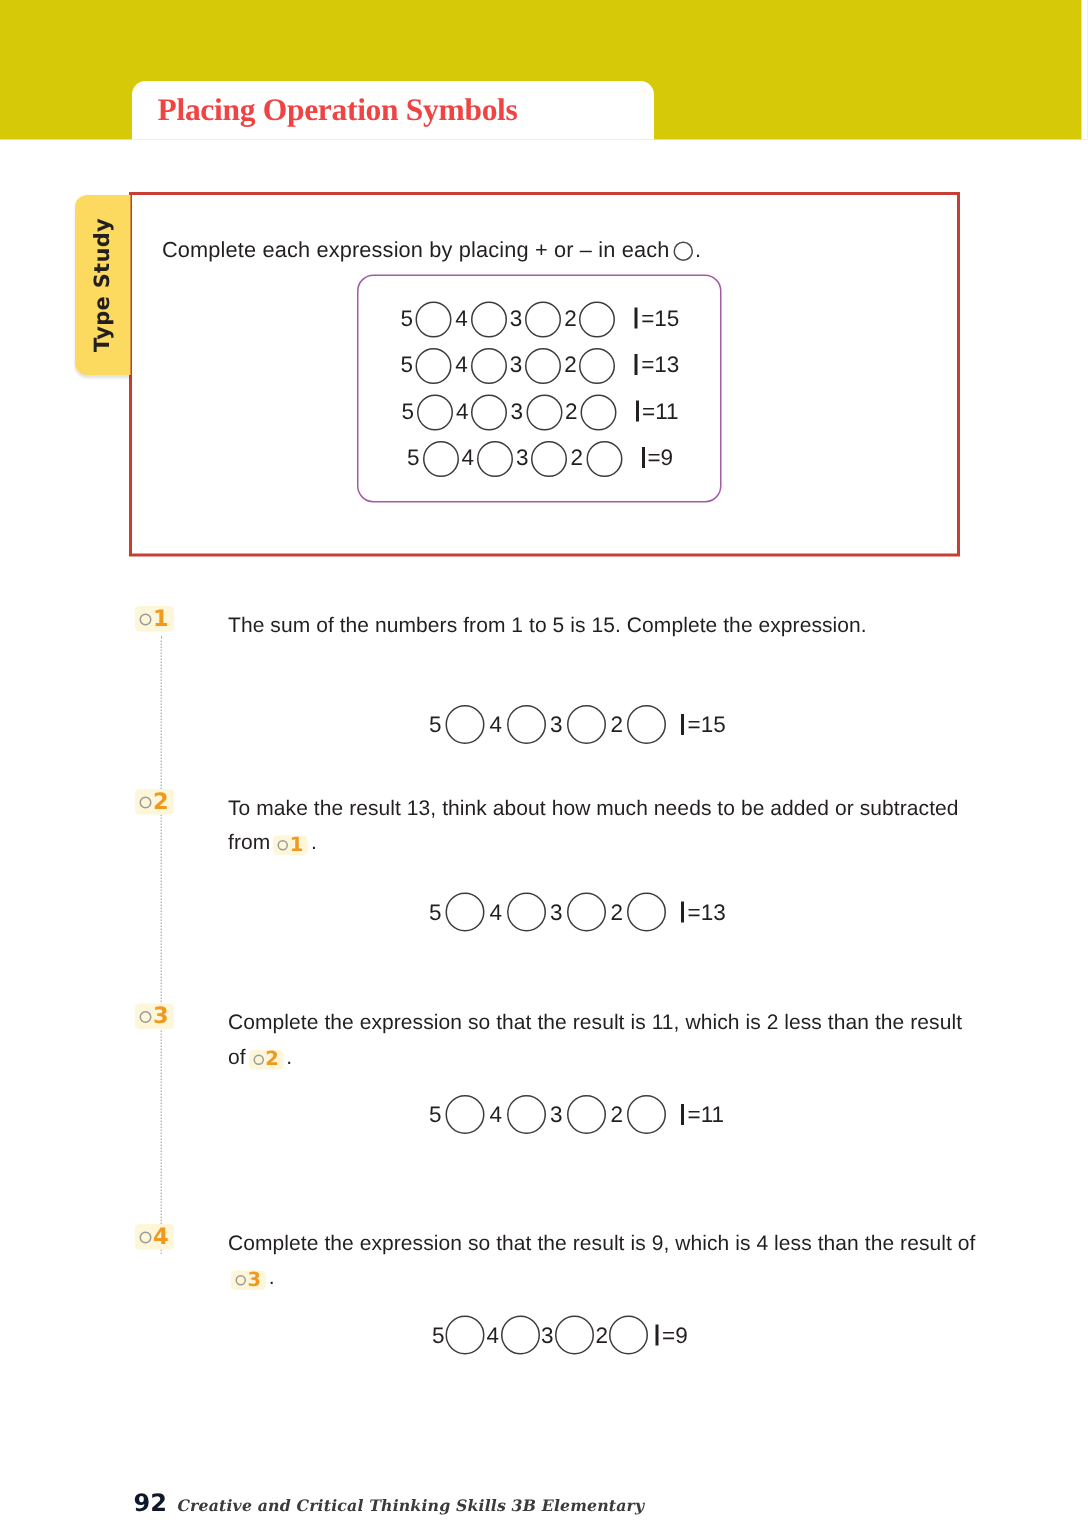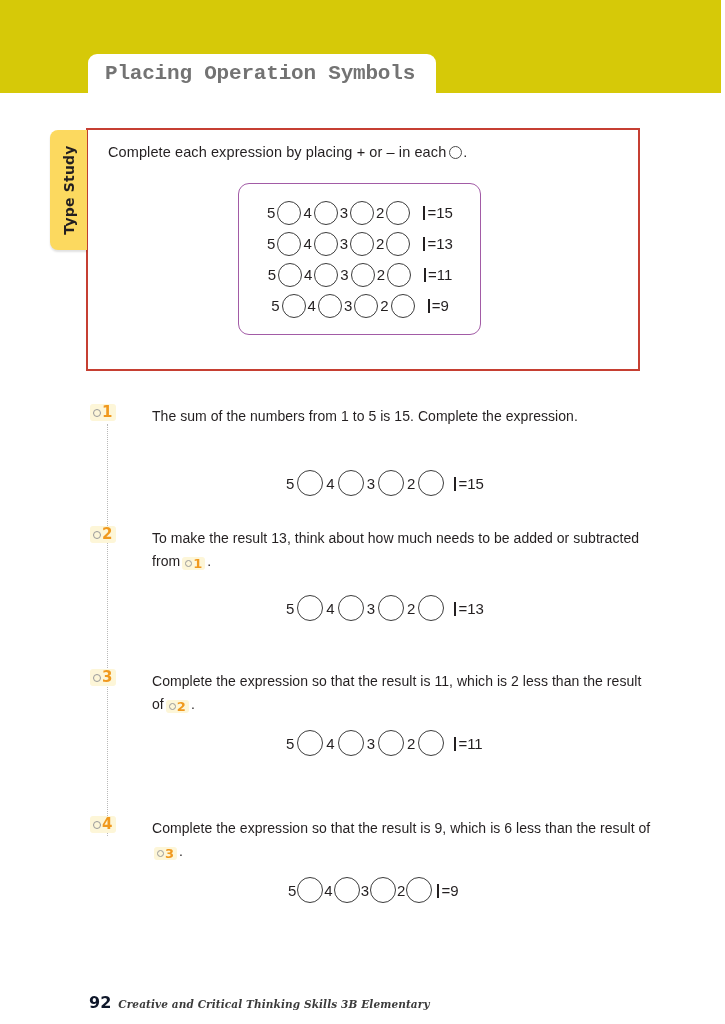--- a/index.html
+++ b/index.html
@@ -40,24 +40,24 @@
     height: 39px;
     background: #ffffff;
     border-top-left-radius: 9px;
     border-top-right-radius: 9px;
     box-sizing: border-box;
     padding: 0 17px;
     display: flex;
     align-items: center;
   }
   .title-text {
-    font-family: Liberation Mono, monospace;
+    font-family: Liberation Serif, serif;
     font-size: 21px;
     font-weight: bold;
-    color: #737373;
+    color: #ef4444;
     letter-spacing: -0.2px;
     white-space: nowrap;
   }
 
   
   .study-box {
     position: absolute;
     left: 86px;
     top: 128px;
     width: 554px;
@@ -86,21 +86,21 @@
     font-family: "DejaVu Sans", sans-serif;
     font-size: 14px;
     font-weight: bold;
     color: #231f20;
     letter-spacing: 0.2px;
   }
 
   .study-instruction {
     position: absolute;
     left: 108px;
-    top: 144px;
+    top: 159px;
     font-size: 14.5px;
     color: #231f20;
     letter-spacing: 0.1px;
     display: flex;
     align-items: center;
     white-space: nowrap;
   }
   .inline-circle {
     display: inline-block;
     width: 13px;
@@ -410,21 +410,21 @@
     <span class="op-circle"></span>
     <span class="tail"><span class="one-stroke"></span><span>=11</span></span>
   </div>
 
 <div class="question" id="q4" style="top:816px;">
   <div class="q-badge">
     <span class="badge-ring"></span>
     <span class="badge-num">4</span>
   </div>
   <div class="q-text">
-    <span>Complete the expression so that the result is 9, which is 6  less than the result of</span><span class="ref-badge">
+    <span>Complete the expression so that the result is 9, which is 4  less than the result of</span><span class="ref-badge">
         <span class="badge-ring"></span>
         <span class="badge-num">3</span>
       </span><span>.</span>
   </div>
 </div>
 <div class="q-expression tight" id="e4" style="left:287px; top:877px;">
     <span class="num">5</span>
     <span class="op-circle"></span>
     <span class="num">4</span>
     <span class="op-circle"></span>

